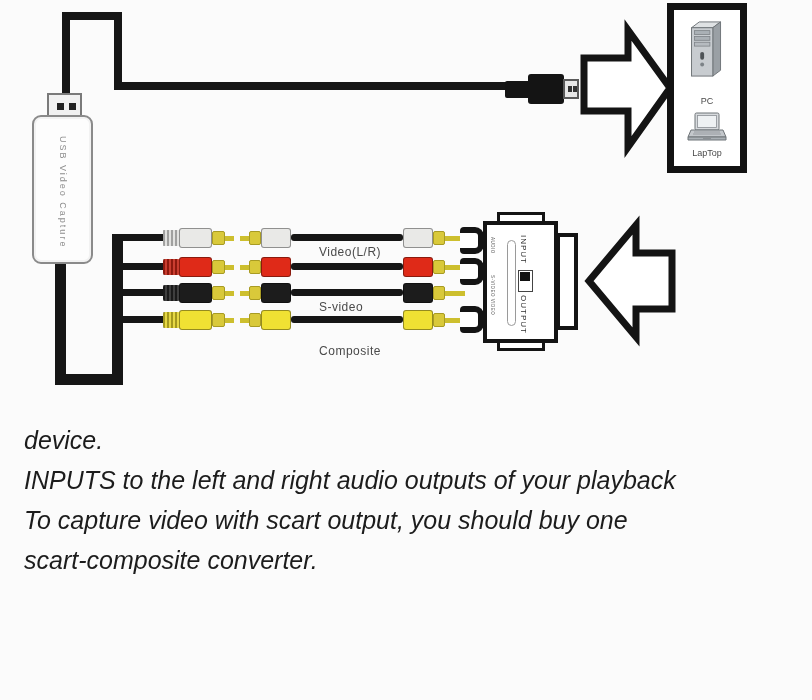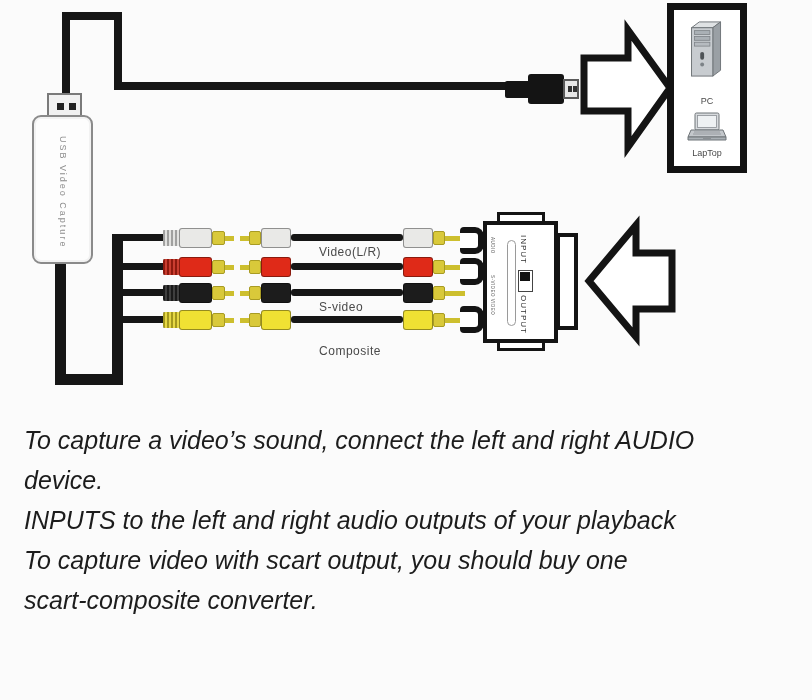--- a/index.html
+++ b/index.html
@@ -198,20 +198,19 @@
         <line x1="8" y1="20" x2="34" y2="20" stroke="#8b9094" stroke-width="0.8"></line>
         <line x1="7" y1="22" x2="35" y2="22" stroke="#8b9094" stroke-width="0.8"></line>
         <rect x="17" y="25.5" width="8" height="1.8" fill="#8b9094"></rect>
       </svg>
       <div class="dev-label" style="margin-top:3px;text-align:center;">LapTop</div>
     </div>
   </div>
 
 
   <div class="notes">
-    <div>To capture a video’s sound, connect the left and right AUDIO</div>
     <div>device.</div>
     <div>INPUTS to the left and right audio outputs of your playback</div>
     <div>To capture video with scart output, you should buy one</div>
     <div>scart-composite converter.</div>
   </div>
 
 </div>
 
 </body></html>

